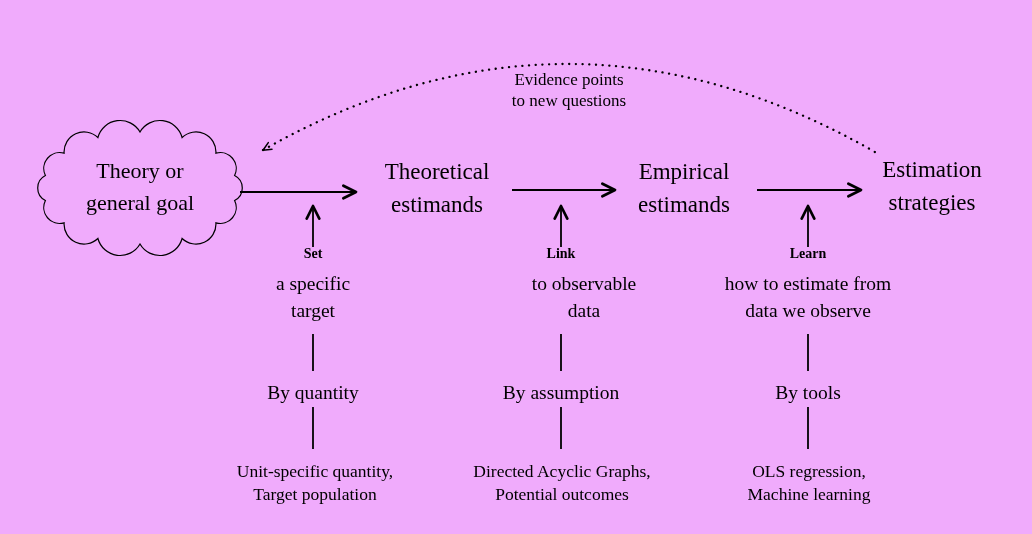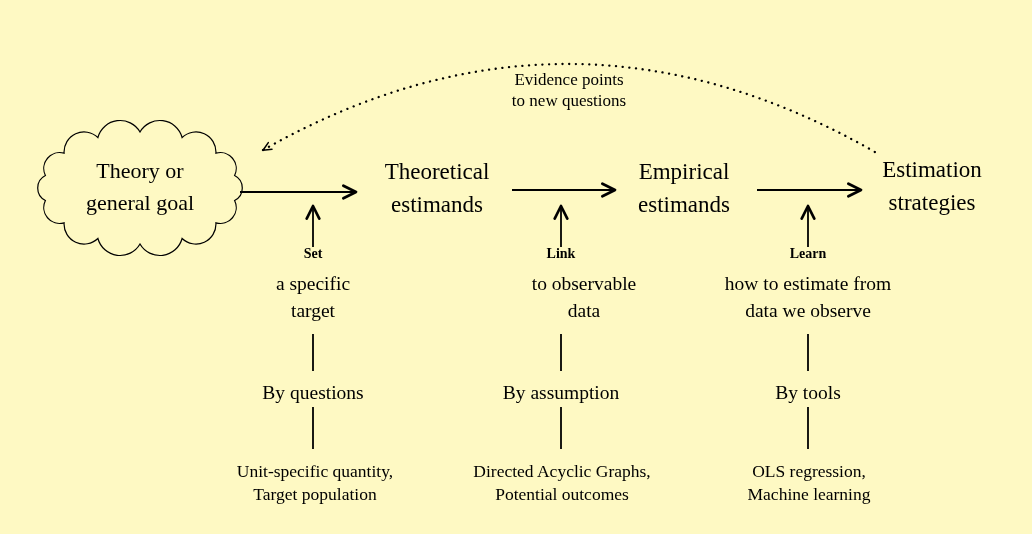--- a/index.html
+++ b/index.html
@@ -1,19 +1,19 @@
 <!DOCTYPE html>
 <html><head>
 <meta charset="utf-8">
 <style>
   html,body{margin:0;padding:0;background:#ffffff;}
   .canvas{
     position:relative;
     width:1032px;height:534px;
-    background:#fef9c3;
+    background:#f0abfc;
     font-family:"Liberation Serif","DejaVu Serif",serif;
     color:#000000;
     overflow:hidden;
   }
   .gfx{position:absolute;left:0;top:0;}
   .ctext{
     position:absolute;
     transform:translateX(-50%);
     text-align:center;
     white-space:pre-line;
@@ -83,21 +83,21 @@
   <div class="ctext node-label" style="left:437px;top:155px;">Theoretical
 estimands</div>
   <div class="ctext node-label" style="left:684px;top:155px;">Empirical
 estimands</div>
   <div class="ctext node-label" style="left:932px;top:153px;">Estimation
 strategies</div>
 
   <div class="ctext verb" style="left:313px;top:244px;">Set</div>
   <div class="ctext detail" style="left:313px;top:270px;">a specific
 target</div>
-  <div class="ctext method" style="left:313px;top:379px;">By questions</div>
+  <div class="ctext method" style="left:313px;top:379px;">By quantity</div>
   <div class="ctext tools" style="left:315px;top:460px;">Unit-specific quantity,
 Target population</div>
 
   <div class="ctext verb" style="left:561px;top:244px;">Link</div>
   <div class="ctext detail" style="left:584px;top:270px;">to observable
 data</div>
   <div class="ctext method" style="left:561px;top:379px;">By assumption</div>
   <div class="ctext tools" style="left:562px;top:460px;">Directed Acyclic Graphs,
 Potential outcomes</div>
 

